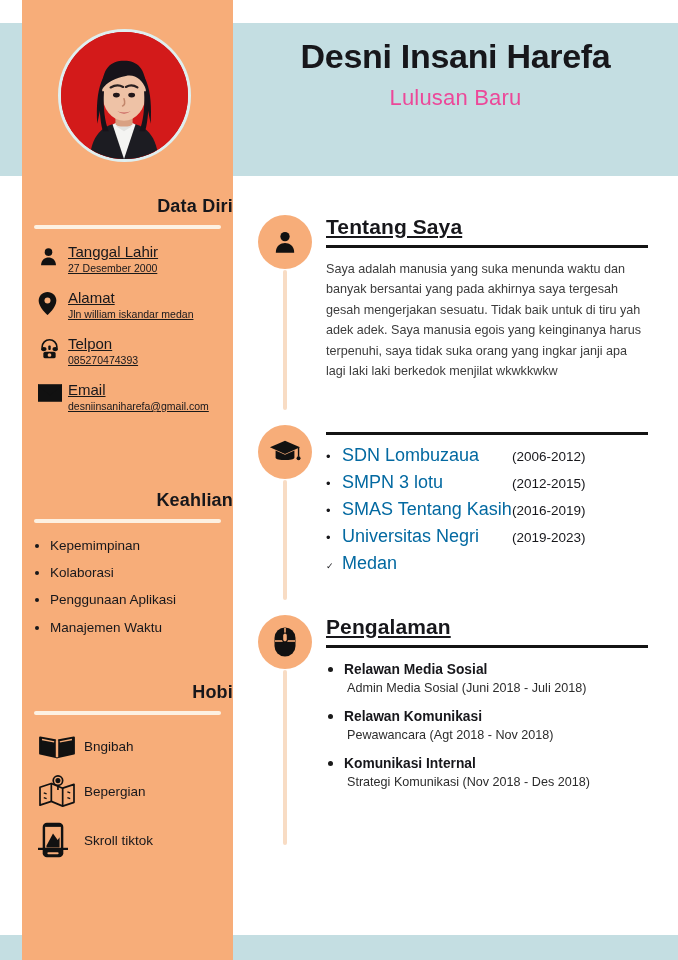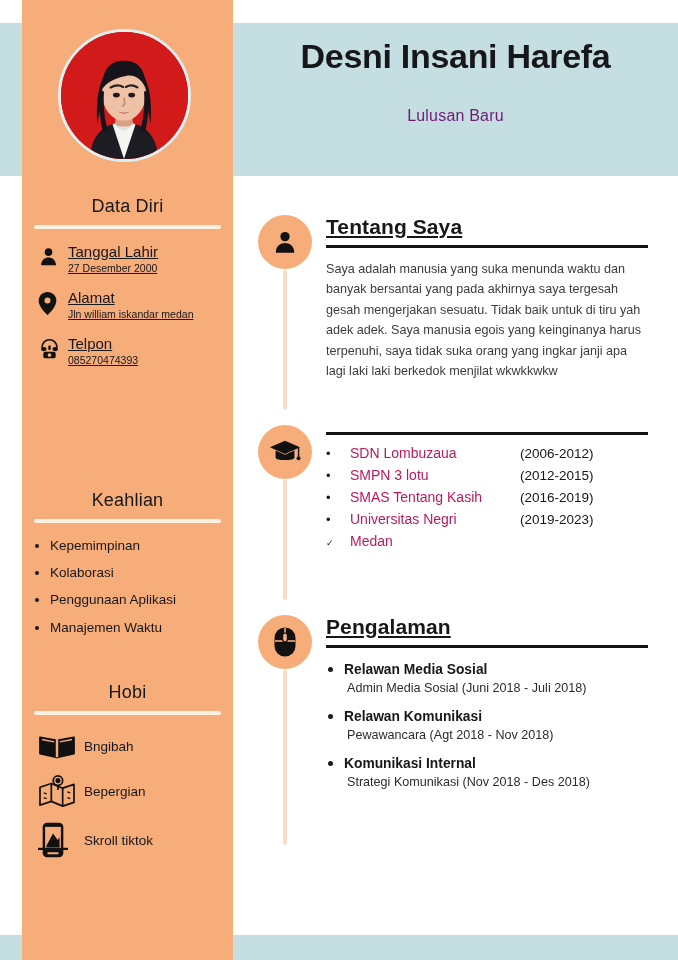--- a/index.html
+++ b/index.html
@@ -30,35 +30,35 @@
   
   .header-text {
     position:absolute; left:233px; top:38px; width:445px;
     text-align:center;
   }
   .name {
     font-size:34px; font-weight:bold; letter-spacing:-0.3px;
     color:#17171b; line-height:1.1;
   }
   .subtitle {
-    font-size:16px; color:#701a75; margin-top:32px; letter-spacing:0.2px;
+    font-size:22px; color:#ec4899; margin-top:10px; letter-spacing:0.2px;
   }
 
   
   .photo-wrap {
     position:absolute; left:58px; top:29px; width:133px; height:133px;
     border-radius:50%; overflow:hidden;
     border:3px solid #dfeff0;
     background:#d31a1a;
   }
   .photo-svg { display:block; width:100%; height:100%; }
 
   
   .side-head {
-    text-align:center; font-size:18px; font-weight:normal; color:#17171b;
+    text-align:right; font-size:18px; font-weight:bold; color:#17171b;
     letter-spacing:0.2px;
   }
   .side-rule {
     height:4px; background:#fdf1e2; border-radius:2px;
     margin:8px 12px 0 12px;
   }
   .sb-datadiri { position:absolute; left:22px; top:196px; width:211px; }
   .sb-keahlian { position:absolute; left:22px; top:490px; width:211px; }
   .sb-hobi     { position:absolute; left:22px; top:682px; width:211px; }
 
@@ -109,21 +109,21 @@
 
   .about-text {
     margin-top:11px; font-size:12.6px; line-height:1.62; color:#3c3c3c;
     width:320px;
   }
 
   .edu-list { margin-top:10px; list-style:none; }
   .edu-row { display:flex; align-items:baseline; margin-bottom:6px; }
   .edu-b { width:16px; flex:0 0 16px; font-size:13px; color:#17171b; }
   .edu-b.check { font-size:9px; }
-  .edu-name { width:170px; flex:0 0 170px; font-size:14px; color:#be185d;margin-left:8px; }
+  .edu-name { width:170px; flex:0 0 170px; font-size:18px; color:#0369a1; }
   .edu-year { font-size:13.5px; color:#17171b; }
 
   .exp-list { margin-top:12px; padding-left:18px; }
   .exp-item { margin-bottom:12px; list-style:disc; }
   .exp-role { font-size:13.8px; font-weight:bold; color:#17171b; }
   .exp-desc { font-size:12.6px; color:#2c2c2c; margin-top:4px; margin-left:3px; }
 </style>
 </head>
 <body>
 
@@ -212,20 +212,33 @@
             <circle cx="13" cy="19.3" r="2.1" fill="#f7ad79" stroke="none"></circle>
             <rect x="11.6" y="8.6" width="2.8" height="5" rx="1" fill="#111" stroke="none"></rect>
           </svg>
         </div>
         <div class="c-body">
           <div class="c-title">Telpon</div>
           <div class="c-value">085270474393</div>
         </div>
       </div>
 
+      <div class="contact-row">
+        <div class="c-icon">
+          <svg width="24" height="18" viewBox="0 0 26 19" fill="#111">
+              <path d="M0 0 H26 V19 H0 Z"></path>
+              <path d="M0 0 L13 10.5 L26 0 Z" fill="#f7ad79"></path>
+              <path d="M0 1.4 L13 11.9 L26 1.4 L26 0 L0 0 Z" fill="#111"></path>
+            </svg>
+        </div>
+        <div class="c-body">
+          <div class="c-title">Email</div>
+          <div class="c-value">desniinsaniharefa@gmail.com</div>
+        </div>
+      </div>
 
     </div>
   </div>
 
   <div class="sb-keahlian">
     <div class="side-head">Keahlian</div>
     <div class="side-rule"></div>
     <ul class="bullet-list">
       <li>Kepemimpinan</li>
       <li>Kolaborasi</li>

